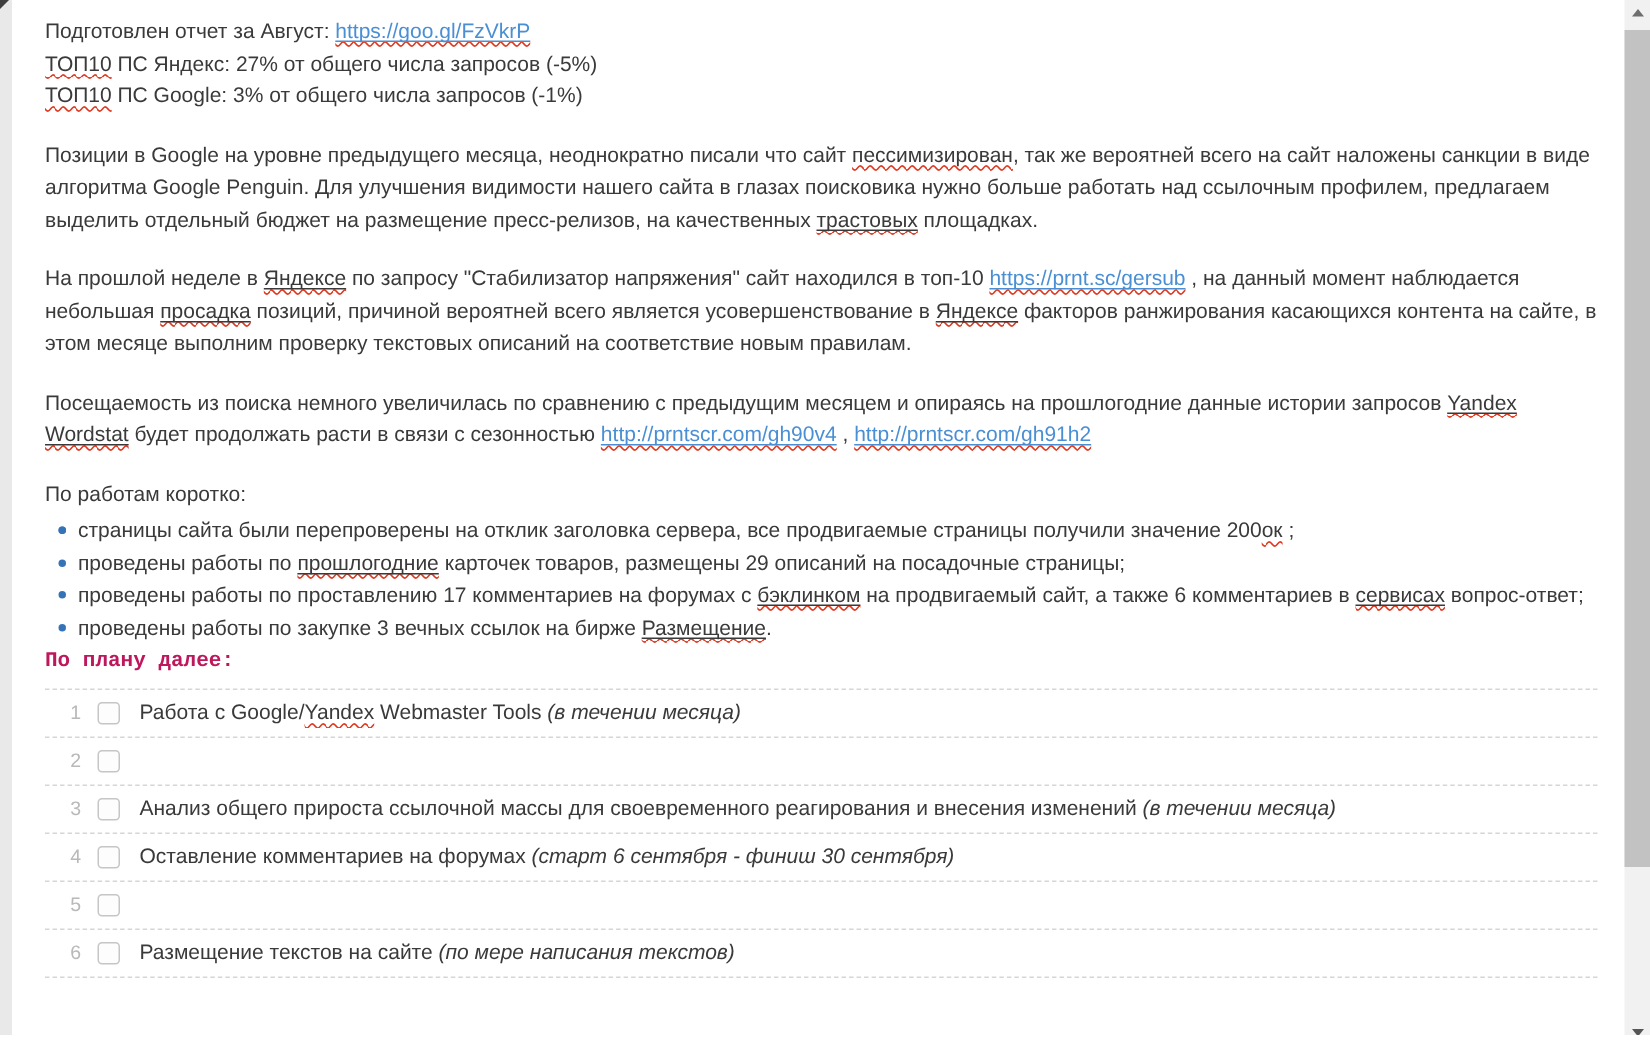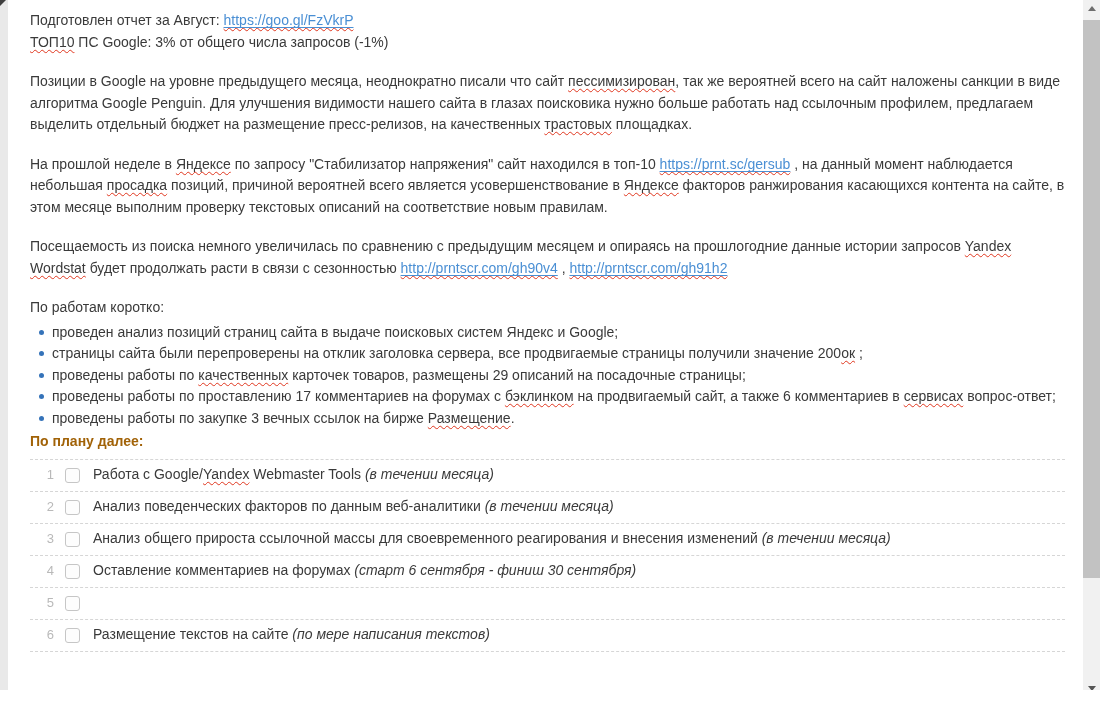--- a/index.html
+++ b/index.html
@@ -13,33 +13,33 @@
 
   .content { position:absolute; left:8px; top:0; width:1075px; box-sizing:border-box;
              padding:10px 18px 0 22px; line-height:21.5px; }
 
   .line, .para { color:var(--text,#3a3a3a); }
   .intro { margin:0 0 18px 0; }
   .intro .line { white-space:nowrap; }
   .para { margin:0 0 18px 0; }
 
   .link { color:var(--link,#4a8fd4); text-decoration:underline; cursor:pointer; }
-  .und  { text-decoration-color:#3a3a3a; }
+  .und  { text-decoration:underline; text-decoration-color:#3a3a3a; }
   .sp   { text-decoration:underline; text-decoration-style:wavy;
           text-decoration-color:var(--misspell,#e0371f); text-decoration-thickness:1px;
           text-underline-offset:2px; text-decoration-skip-ink:none; }
   .it   { font-style:italic; }
 
   .works-header { margin:12px 0 3px 0; }
   ul.works { list-style:none; margin:0 0 2px 0; padding:0; }
   ul.works li { position:relative; padding-left:22px; white-space:nowrap; }
   .bullet-dot { position:absolute; left:9px; top:8px; width:5px; height:5px;
                 border-radius:50%; background:var(--bullet,#3573b9); }
 
-  .plan-header { font-weight:bold; color:#a16207; margin:2px 0 0 0; }
+  .plan-header { font-weight:bold; color:#be185d; margin:2px 0 0 0;font-family:Liberation Mono, monospace; }
 
   .plan-list { margin-top:6px; border-top:1px dashed #d6d6d6; }
   .plan-row { display:flex; align-items:center; height:31px;
               border-bottom:1px dashed #d6d6d6; white-space:nowrap; }
   .plan-num { width:16px; text-align:right; color:var(--plan_number,#b9b9b9);
               font-size:13px; flex:0 0 auto; margin-left:8px; }
   .plan-checkbox { width:13px; height:13px; border:1px solid #c6c6c6; border-radius:3px;
                    background:#fdfdfd; flex:0 0 auto; margin-left:11px; cursor:pointer; }
   .plan-label { margin-left:13px; }
 
@@ -57,46 +57,46 @@
 </head>
 <body>
 
 <div class="frame">
   <div class="left-gutter"></div>
   <div class="corner-mark"></div>
 
   <div class="content">
     <div class="intro" id="intro">
         <div class="line"><span>Подготовлен отчет за Август: </span><span class="sp"><a class="link" href="#">https://goo.gl/FzVkrP</a></span></div>
+        <div class="line"><span class="sp"><span>ТОП10</span></span><span> ПС Яндекс: 27% от общего числа запросов (-5%)</span></div>
         <div class="line"><span class="sp"><span>ТОП10</span></span><span> ПС Google: 3% от общего числа запросов (-1%)</span></div>
       </div>
     <div id="paragraphs">
         <div class="para"><span>Позиции в Google на уровне предыдущего месяца, неоднократно писали что сайт </span><span class="sp"><span>пессимизирован</span></span><span>, так же вероятней всего на сайт наложены санкции в виде алгоритма Google Penguin. Для улучшения видимости нашего сайта в глазах поисковика нужно больше работать над ссылочным профилем, предлагаем выделить отдельный бюджет на размещение пресс-релизов, на качественных </span><span class="sp"><span class="und">трастовых</span></span><span> площадках.</span></div>
         <div class="para"><span>На прошлой неделе в </span><span class="sp"><span class="und">Яндексе</span></span><span> по запросу "Стабилизатор напряжения" сайт находился в топ-10 </span><span class="sp"><a class="link" href="#">https://prnt.sc/gersub</a></span><span> , на данный момент наблюдается небольшая </span><span class="sp"><span class="und">просадка</span></span><span> позиций, причиной вероятней всего является усовершенствование в </span><span class="sp"><span class="und">Яндексе</span></span><span> факторов ранжирования касающихся контента на сайте, в этом месяце выполним проверку текстовых описаний на соответствие новым правилам.</span></div>
         <div class="para"><span>Посещаемость из поиска немного увеличилась по сравнению с предыдущим месяцем и опираясь на прошлогодние данные истории запросов </span><span class="sp"><span class="und">Yandex Wordstat</span></span><span> будет продолжать расти в связи с сезонностью </span><span class="sp"><a class="link" href="#">http://prntscr.com/gh90v4</a></span><span>  , </span><span class="sp"><a class="link" href="#">http://prntscr.com/gh91h2</a></span></div>
       </div>
     <div class="works-header">По работам коротко:</div>
     <ul class="works" id="works">
-        <li><span class="bullet-dot"></span><span>проведен анализ позиций страниц сайта в выдаче поисковых систем Яндекс и Google;</span></li>
+        <li><span class="bullet-dot"></span></li>
         <li><span class="bullet-dot"></span><span>страницы сайта были перепроверены на отклик заголовка сервера, все продвигаемые страницы получили значение 200</span><span class="sp"><span>ок</span></span><span> ;</span></li>
-        <li><span class="bullet-dot"></span><span>проведены работы по </span><span class="sp"><span class="und">качественных</span></span><span> карточек товаров, размещены 29 описаний на посадочные страницы;</span></li>
+        <li><span class="bullet-dot"></span><span>проведены работы по </span><span class="sp"><span class="und">прошлогодние</span></span><span> карточек товаров, размещены 29 описаний на посадочные страницы;</span></li>
         <li><span class="bullet-dot"></span><span>проведены работы по проставлению 17 комментариев на форумах с </span><span class="sp"><span class="und">бэклинком</span></span><span> на продвигаемый сайт, а также 6 комментариев в </span><span class="sp"><span class="und">сервисах</span></span><span> вопрос-ответ;</span></li>
         <li><span class="bullet-dot"></span><span>проведены работы по закупке 3 вечных ссылок на бирже </span><span class="sp"><span class="und">Размещение</span></span><span>.</span></li>
       </ul>
     <div class="plan-header">По плану далее:</div>
     <div class="plan-list" id="plan">
         <div class="plan-row">
           <div class="plan-num">1</div>
           <div class="plan-checkbox"></div>
           <div class="plan-label"><span>Работа с Google/</span><span class="sp"><span>Yandex</span></span><span> Webmaster Tools </span><span class="it">(в течении месяца)</span></div>
         </div>
         <div class="plan-row">
           <div class="plan-num">2</div>
           <div class="plan-checkbox"></div>
-          <div class="plan-label"><span>Анализ поведенческих факторов по данным веб-аналитики </span><span class="it">(в течении месяца)</span></div>
         </div>
         <div class="plan-row">
           <div class="plan-num">3</div>
           <div class="plan-checkbox"></div>
           <div class="plan-label"><span>Анализ общего прироста ссылочной массы для своевременного реагирования и внесения изменений </span><span class="it">(в течении месяца)</span></div>
         </div>
         <div class="plan-row">
           <div class="plan-num">4</div>
           <div class="plan-checkbox"></div>
           <div class="plan-label"><span>Оставление комментариев на форумах </span><span class="it">(старт 6 сентября - финиш 30 сентября)</span></div>

